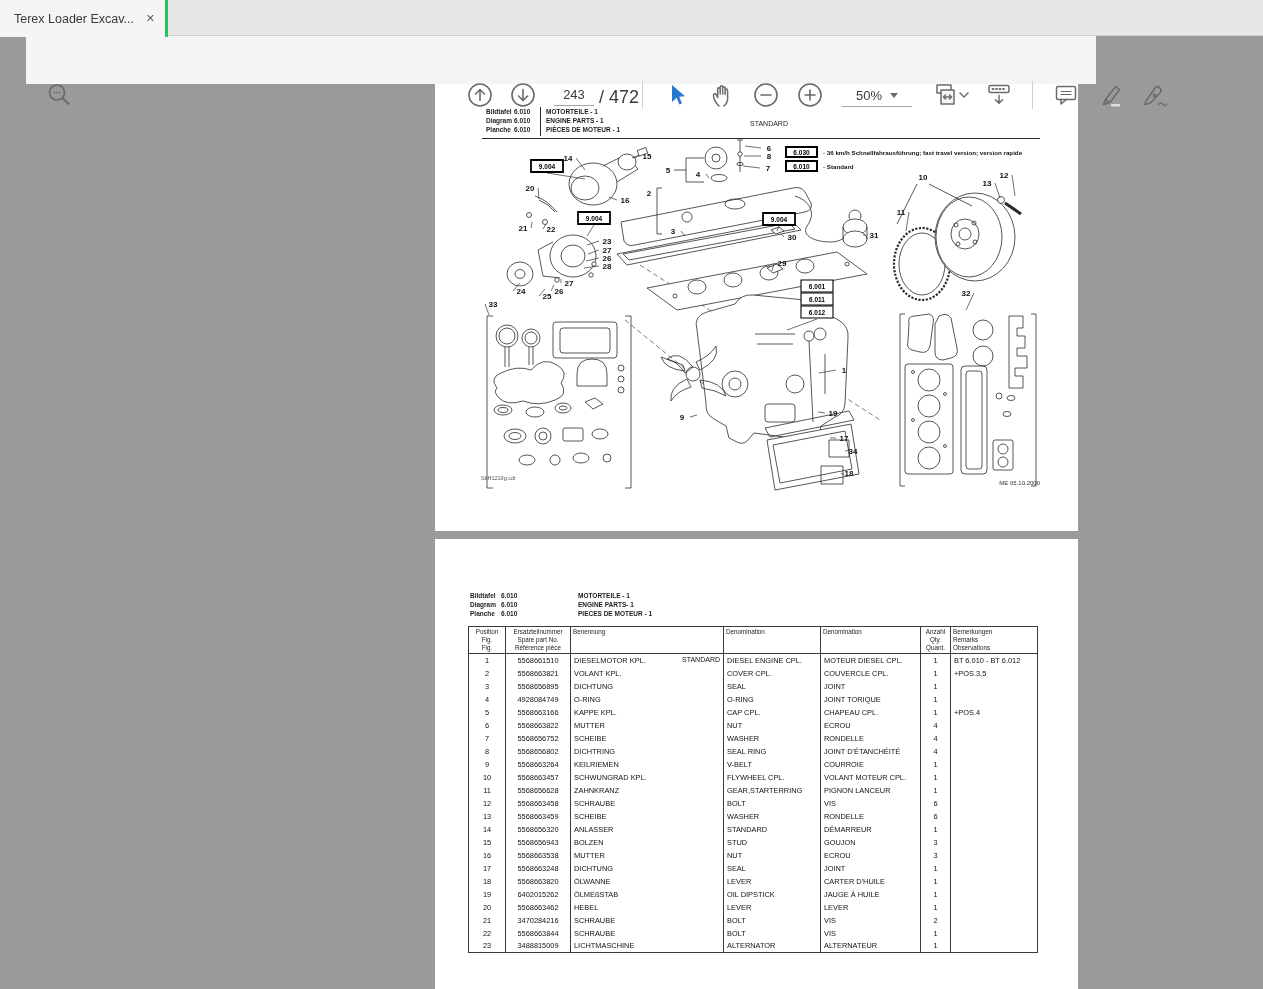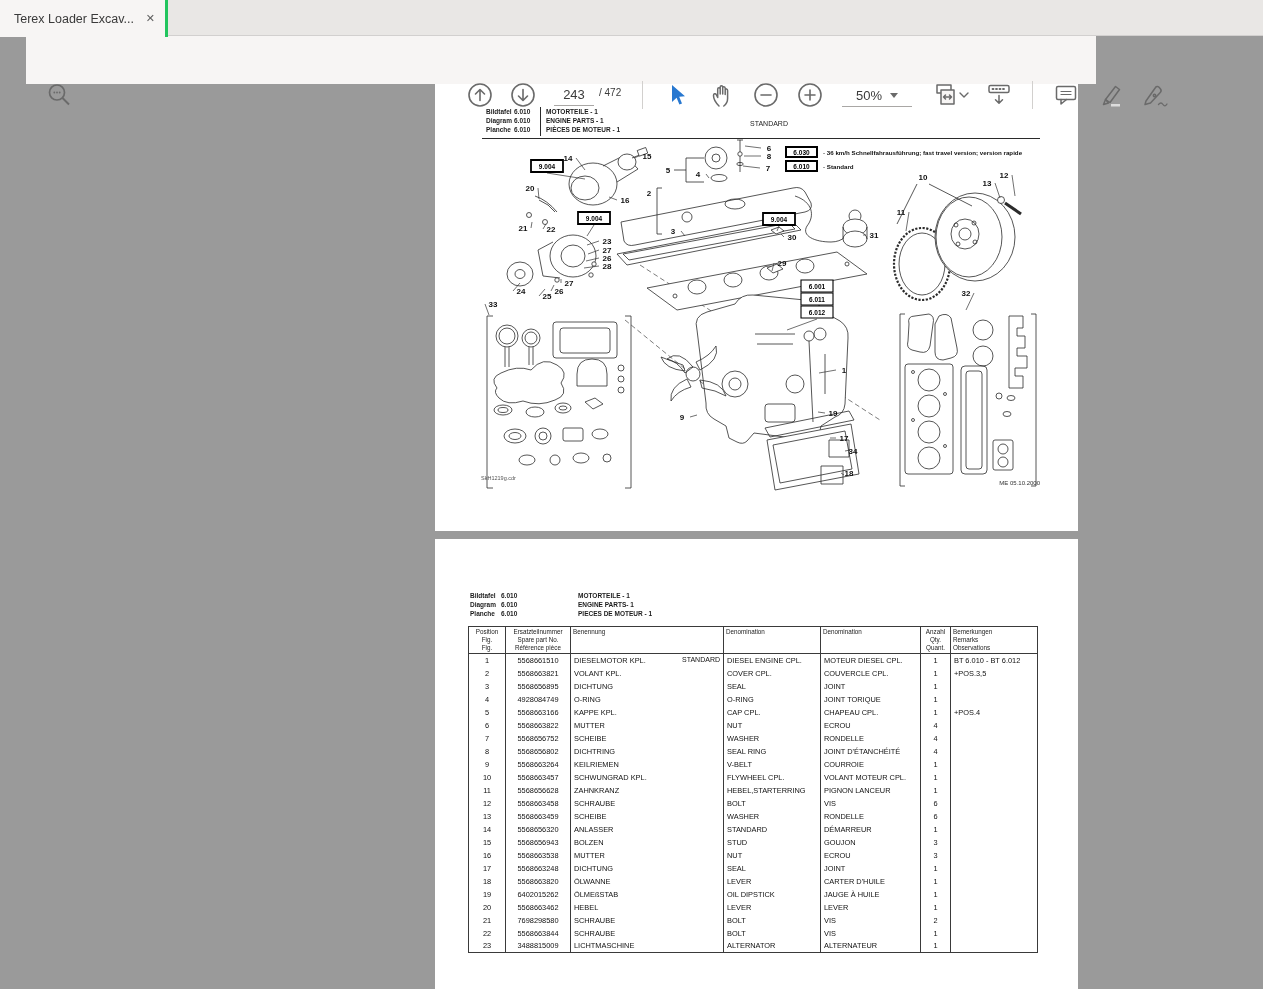--- a/index.html
+++ b/index.html
@@ -13,21 +13,21 @@
          background:#f7f5f4; border-right:3px solid #22c55e;
          display:flex; align-items:center; padding:0 10px 0 14px; }
   .tab-title { font-size:12.5px; color:#3a3a3a; white-space:nowrap; overflow:hidden;
                flex:1; }
   .tab-close { font-size:11px; color:#5f5f5f; margin-left:6px; cursor:default; }
 
   .toolbar { position:absolute; left:0; top:36px; width:1070px; height:48px;
              background:#f7f5f4; z-index:4;margin-left:26px; }
   .icon-btn { position:absolute; top:45px; width:28px; height:28px;
               display:flex; align-items:center; justify-content:center; }
-  .tb-text { position:absolute; font-size:10px; color:#3b3b3b; top:51px; }
+  .tb-text { position:absolute; font-size:18px; color:#3b3b3b; top:51px; }
   .tb-divider { position:absolute; top:45px; width:1px; height:28px; background:#d2d0ce; }
   .page-input { position:absolute; left:528px; top:48px; width:40px; height:22px;
                 border:none; border-bottom:1px solid #a9a7a5; background:transparent;
                 text-align:center; font-size:13px; color:#3b3b3b; }
   .zoom-select { position:absolute; left:816px; top:48px; width:70px; height:23px;
                  border-bottom:1px solid #a9a7a5; display:flex; align-items:center;
                  justify-content:center; gap:8px; font-size:13px; color:#3b3b3b; }
   .caret-down { width:0; height:0; border-left:4px solid transparent;
                 border-right:4px solid transparent; border-top:5px solid #6a6a6a; }
 
@@ -689,21 +689,21 @@
           <td></td>
         </tr>
         <tr>
           <td class="c">11</td>
           <td class="c">5568656628</td>
           <td>
             <div class="ben-cell">
               <span>ZAHNKRANZ</span>
             </div>
           </td>
-          <td>HEBEL,STARTERRING</td>
+          <td>GEAR,STARTERRING</td>
           <td>PIGNON LANCEUR</td>
           <td class="c">1</td>
           <td></td>
         </tr>
         <tr>
           <td class="c">12</td>
           <td class="c">5568663458</td>
           <td>
             <div class="ben-cell">
               <span>SCHRAUBE</span>
@@ -813,21 +813,21 @@
               <span>HEBEL</span>
             </div>
           </td>
           <td>LEVER</td>
           <td>LEVER</td>
           <td class="c">1</td>
           <td></td>
         </tr>
         <tr>
           <td class="c">21</td>
-          <td class="c">7698298580</td>
+          <td class="c">3470284216</td>
           <td>
             <div class="ben-cell">
               <span>SCHRAUBE</span>
             </div>
           </td>
           <td>BOLT</td>
           <td>VIS</td>
           <td class="c">2</td>
           <td></td>
         </tr>

